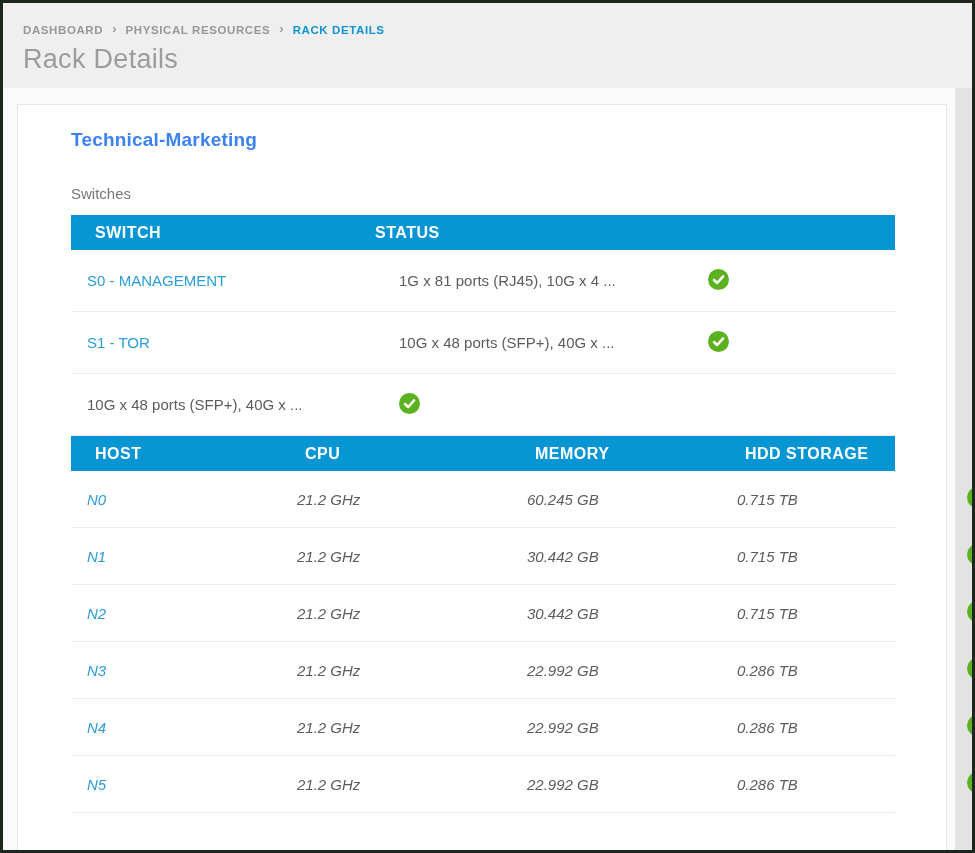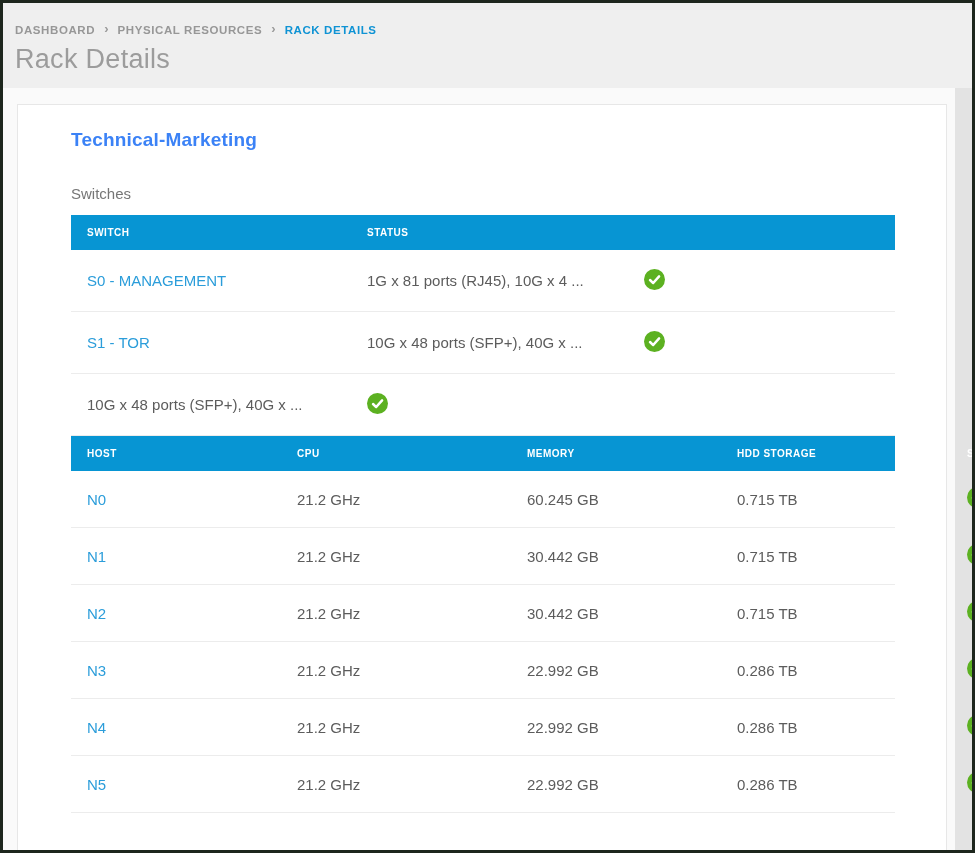--- a/index.html
+++ b/index.html
@@ -11,21 +11,21 @@
     border:3px solid #1d261d;
     background:#fafafa;
     position:relative;
     overflow:hidden;
   }
 
   
   .page-header {
     height:85px;
     background:#efefef;
-    padding:20px 0 0 12px;
+    padding:20px 0 0 20px;
   }
   .breadcrumb { display:flex; align-items:center; gap:9px; }
   .crumb {
     font-size:11.5px; font-weight:bold; letter-spacing:.6px;
     color:#979797; text-decoration:none; cursor:pointer;
   }
   .crumb.active { color:#0f93d4; }
   .crumb-sep { color:#9a9a9a; font-size:13px; font-weight:bold; line-height:1; transform:translateY(-1px); }
   .page-title {
     margin-top:8px;
@@ -44,29 +44,29 @@
     padding:24px 51px 0 53px;
   }
 
   .rack-name { font-size:19px; font-weight:600; color:#3b82f6; letter-spacing:.2px; }
   .section-label { font-size:15px; color:#767676; margin-top:34px; margin-bottom:13px; }
 
   
   .tbl { width:100%; }
   .tbl-head { display:grid; align-items:center; height:35px; background:#0795d3; }
   .tbl-head .th {
-    color:#ffffff; font-size:10px; font-weight:bold; letter-spacing:.5px;
-    padding-left:16px; white-space:nowrap;
+    color:#ffffff; font-size:16px; font-weight:bold; letter-spacing:.5px;
+    padding-left:24px; white-space:nowrap;
   }
   .tbl-row { display:grid; align-items:center; border-bottom:1px solid #ececec; }
   .tbl-row .td { padding-left:16px; font-size:15px; color:#5c5c5c; white-space:nowrap; }
   .switches .tbl-head, .switches .tbl-row { grid-template-columns:280px 277px 1fr; }
-  .switches .tbl-row { height:62px; }
+  .switches .tbl-row { height:62px;gap:32px; }
   .hosts .tbl-head, .hosts .tbl-row { grid-template-columns:170px 190px 170px 190px 1fr;gap:40px; }
-  .hosts .tbl-row { height:57px; }
+  .hosts .tbl-row { height:57px;font-style:italic; }
 
   .cell-link { color:#2b9dda; cursor:pointer; text-decoration:none; }
 
   .status-ok { display:inline-block; width:21px; height:21px; }
   .status-ok svg { display:block; width:21px; height:21px; }
 </style>
 </head>
 <body>
 
 <div class="frame">

